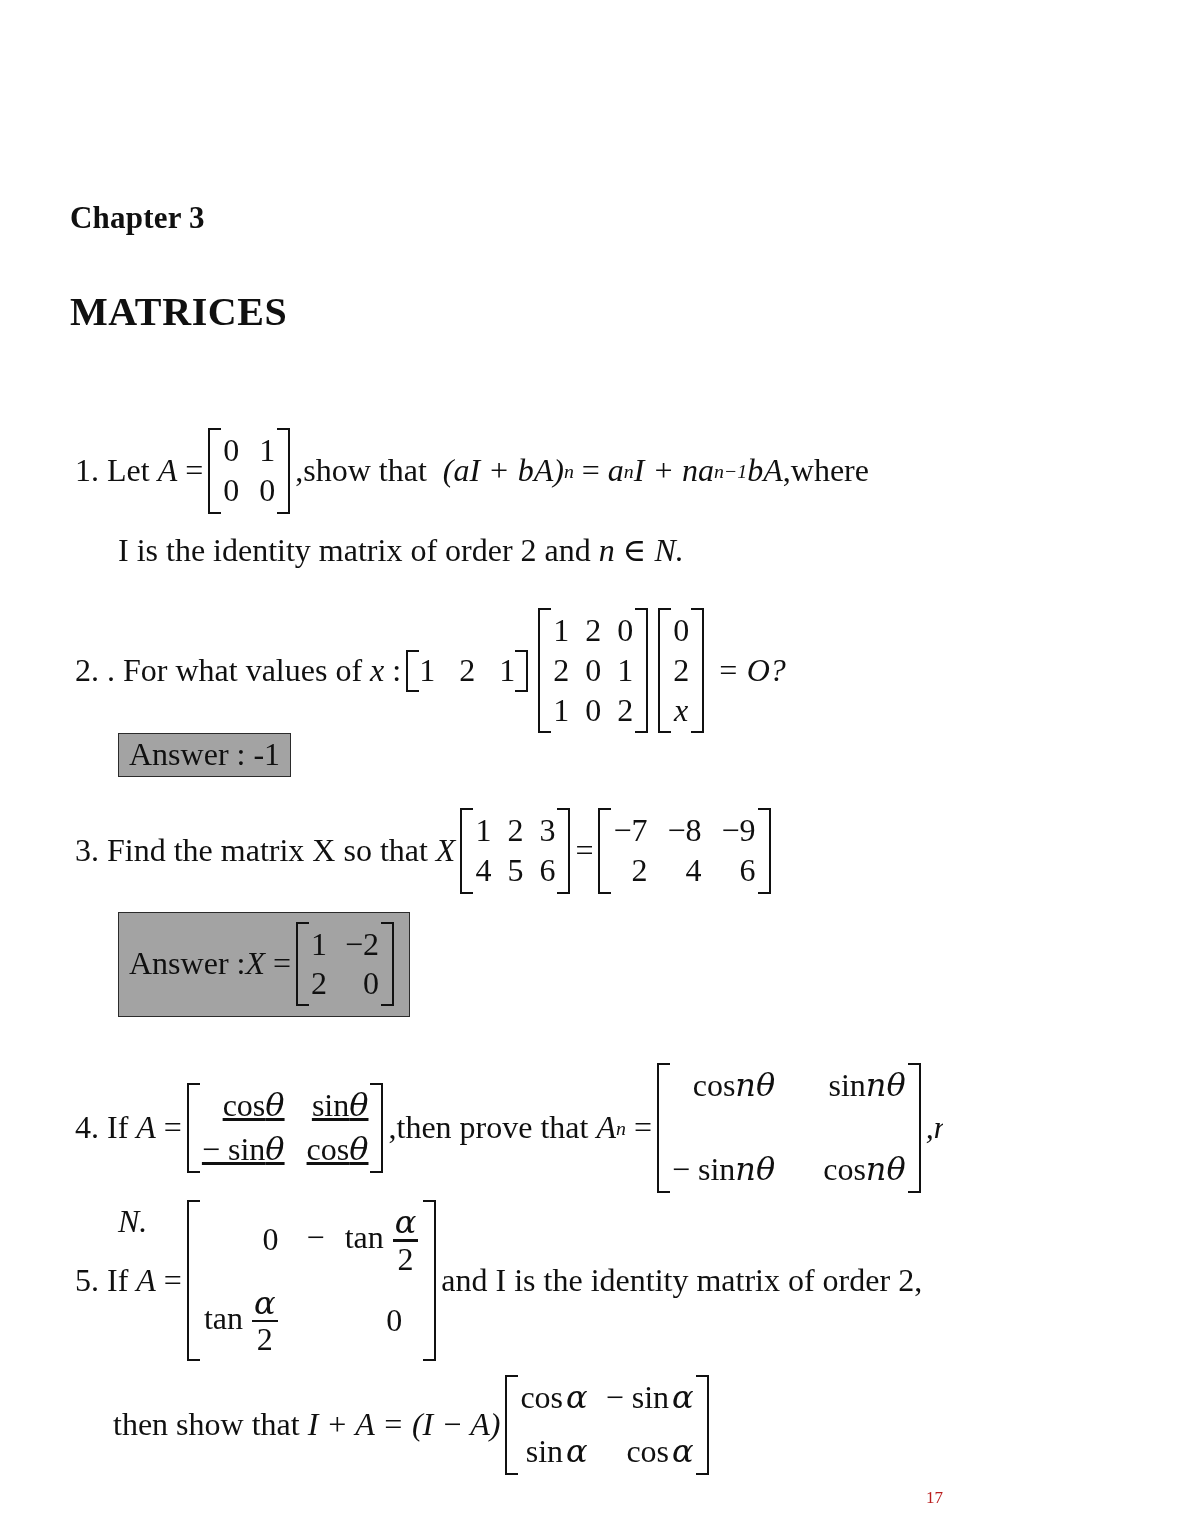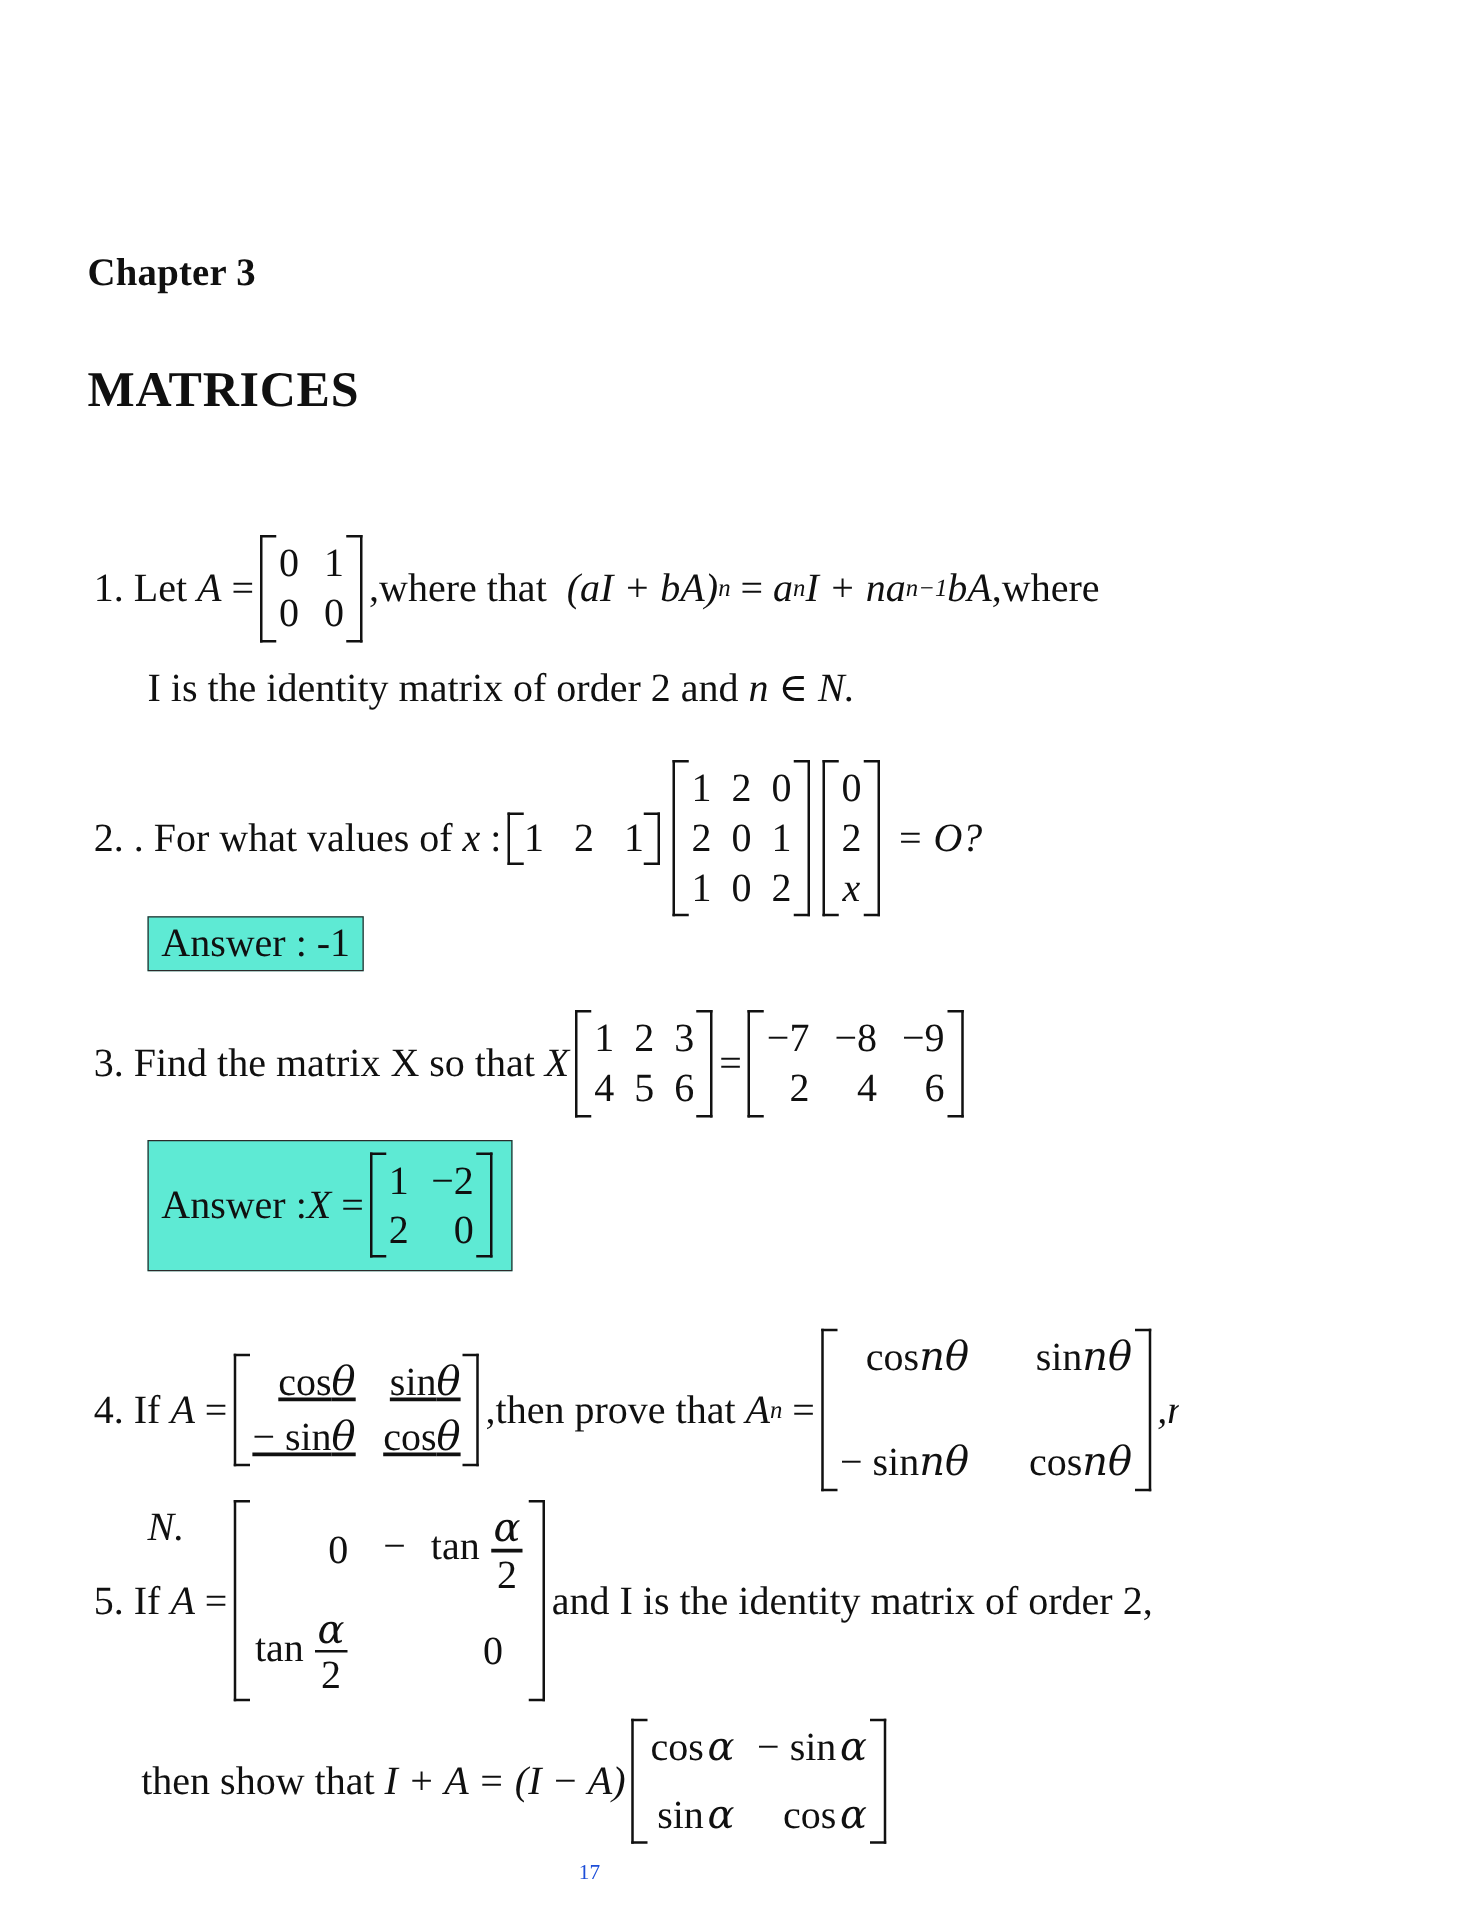--- a/index.html
+++ b/index.html
@@ -132,38 +132,38 @@
   }
   .frac .bot { padding: 1px 2px 0 2px; }
 
   .trig { font-style: normal; }
   .greek { font-style: italic; font-family: "DejaVu Serif", serif; }
 
   
   .answer-box {
     position: absolute;
     border: 1.6px solid #2b2b2b;
-    background: #5eead4;
+    background: #a3a3a3;
     display: flex;
     align-items: center;
     font-size: 32px;
     padding: 2px 10px 4px 10px;
     box-sizing: border-box;
     white-space: nowrap;
   }
 
   
   .page-number {
     position: absolute;
     left: 0;
     right: 0;
     top: 1488px;
-    text-align: center;
+    text-align: right;
     font-size: 17px;
-    color: #1d4ed8;
+    color: #b91c1c;
   }
 </style>
 </head>
 <body>
 
 <div class="page">
 
   <div class="chapter-label">Chapter 3</div>
   <div class="chapter-title">MATRICES</div>
 
@@ -176,21 +176,21 @@
       <span class="sp"></span>
       <span class="txt">=</span>
       <span class="matrix">
         <span class="mgrid cols2">
           <span class="mcell plain">0</span>
           <span class="mcell plain">1</span>
           <span class="mcell plain">0</span>
           <span class="mcell plain">0</span>
         </span>
       </span>
-      <span class="txt">,where that</span>
+      <span class="txt">,show that</span>
       <span class="sp-lg"></span>
       <span class="it">(</span>
       <span class="it">aI + bA</span>
       <span class="it">)</span>
       <sup class="exp">n</sup>
       <span class="sp"></span>
       <span class="txt">=</span>
       <span class="sp"></span>
       <span class="it">a</span>
       <sup class="exp">n</sup>

